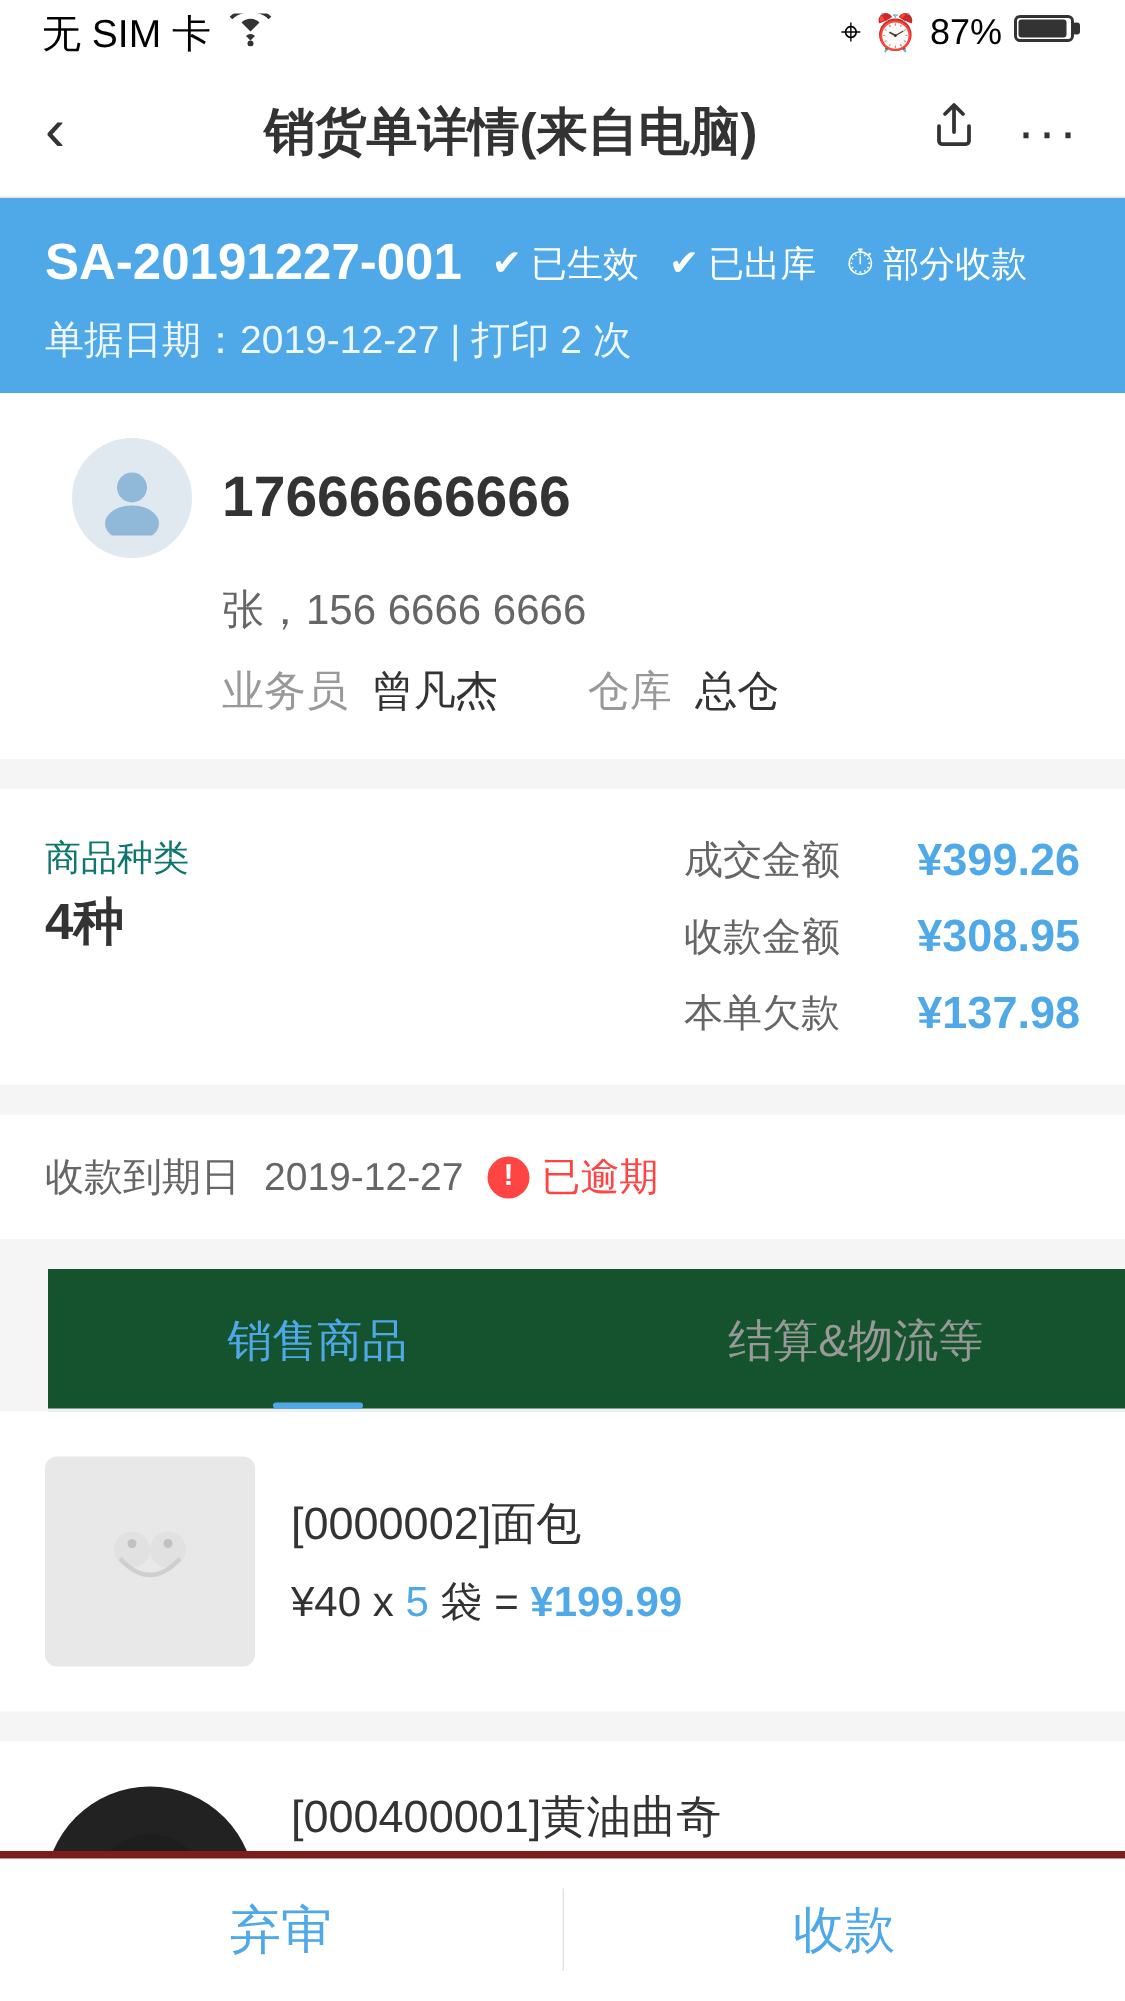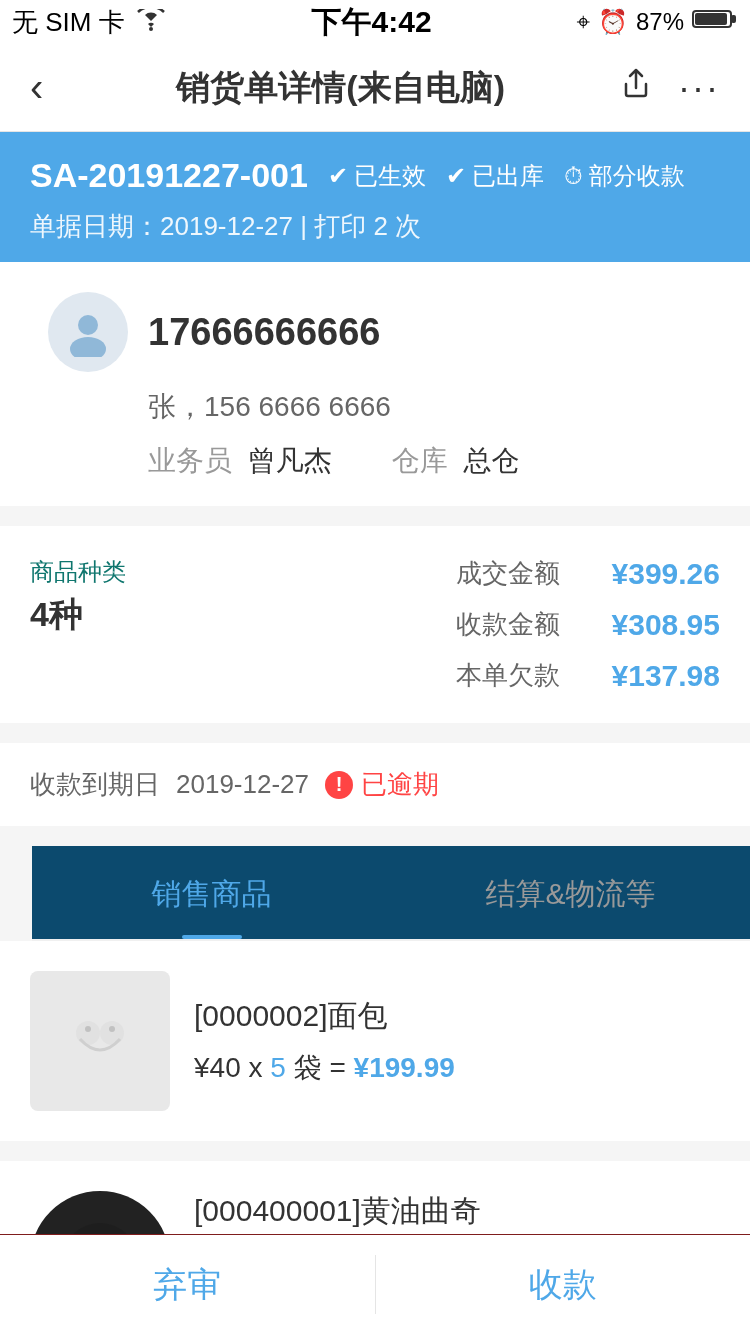--- a/index.html
+++ b/index.html
@@ -13,21 +13,21 @@
       font-size: 28px;
     }
 
     
     .status-bar {
       background: #fff;
       height: 44px;
       display: flex;
       align-items: center;
       justify-content: space-between;
-      padding: 0 12px;
+      padding: 0 28px;
       font-size: 26px;
       font-weight: 500;
     }
     .status-left { display: flex; align-items: center; gap: 10px; }
     .status-center { font-size: 30px; font-weight: 600; }
     .status-right { display: flex; align-items: center; gap: 8px; font-size: 24px; }
 
     
     .nav-bar {
       background: #fff;
@@ -191,21 +191,21 @@
       display: flex;
       align-items: center;
       justify-content: center;
       color: #fff;
       font-size: 20px;
       font-weight: 700;
     }
 
     
     .tabs-section {
-      background: #0c4a6e;
+      background: #14532d;
       border-bottom: 2px solid #f0f0f0;
       margin-left: 32px;
     }
     .tabs-row {
       display: flex;
     }
     .tab-item {
       flex: 1;
       text-align: center;
       padding: 28px 0 24px;
@@ -278,21 +278,21 @@
 
     
     .bottom-bar {
       position: fixed;
       bottom: 0;
       left: 0;
       width: 750px;
       background: #fff;
       height: 100px;
       display: flex;
-      border-top: 1px solid #7f1d1d;
+      border-top: 5px solid #7f1d1d;
     }
     .bottom-btn {
       flex: 1;
       display: flex;
       align-items: center;
       justify-content: center;
       font-size: 34px;
       cursor: pointer;
     }
     .bottom-btn.cancel { color: #4fa8e8; }
@@ -312,21 +312,20 @@
     <span>
       <svg width="32" height="22" viewBox="0 0 32 22">
         <path d="M16 18l3-3a4 4 0 00-6 0l3 3z" fill="#333"></path>
         <path d="M16 12l6-6a8.5 8.5 0 00-12 0l6 6z" fill="#333"></path>
         <path d="M16 6l9-9A14 14 0 007 6l9 9z" fill="none"></path>
         <path d="M3 3C6.5-.5 11-2 16-2s9.5 1.5 13 5" fill="none" stroke="#333" stroke-width="2.5"></path>
         <circle cx="16" cy="20" r="2" fill="#333"></circle>
       </svg>
     </span>
   </div>
-  <div class="status-center">下午4:42</div>
   <div class="status-right">
     <span>⌖</span>
     <span>⏰</span>
     <span>87%</span>
     <span>
       <svg width="46" height="22" viewBox="0 0 46 22">
         <rect x="1" y="3" width="38" height="16" rx="3" fill="none" stroke="#333" stroke-width="2"></rect>
         <rect x="39" y="7" width="5" height="8" rx="2" fill="#333"></rect>
         <rect x="3" y="5" width="32" height="12" rx="2" fill="#333"></rect>
       </svg>

